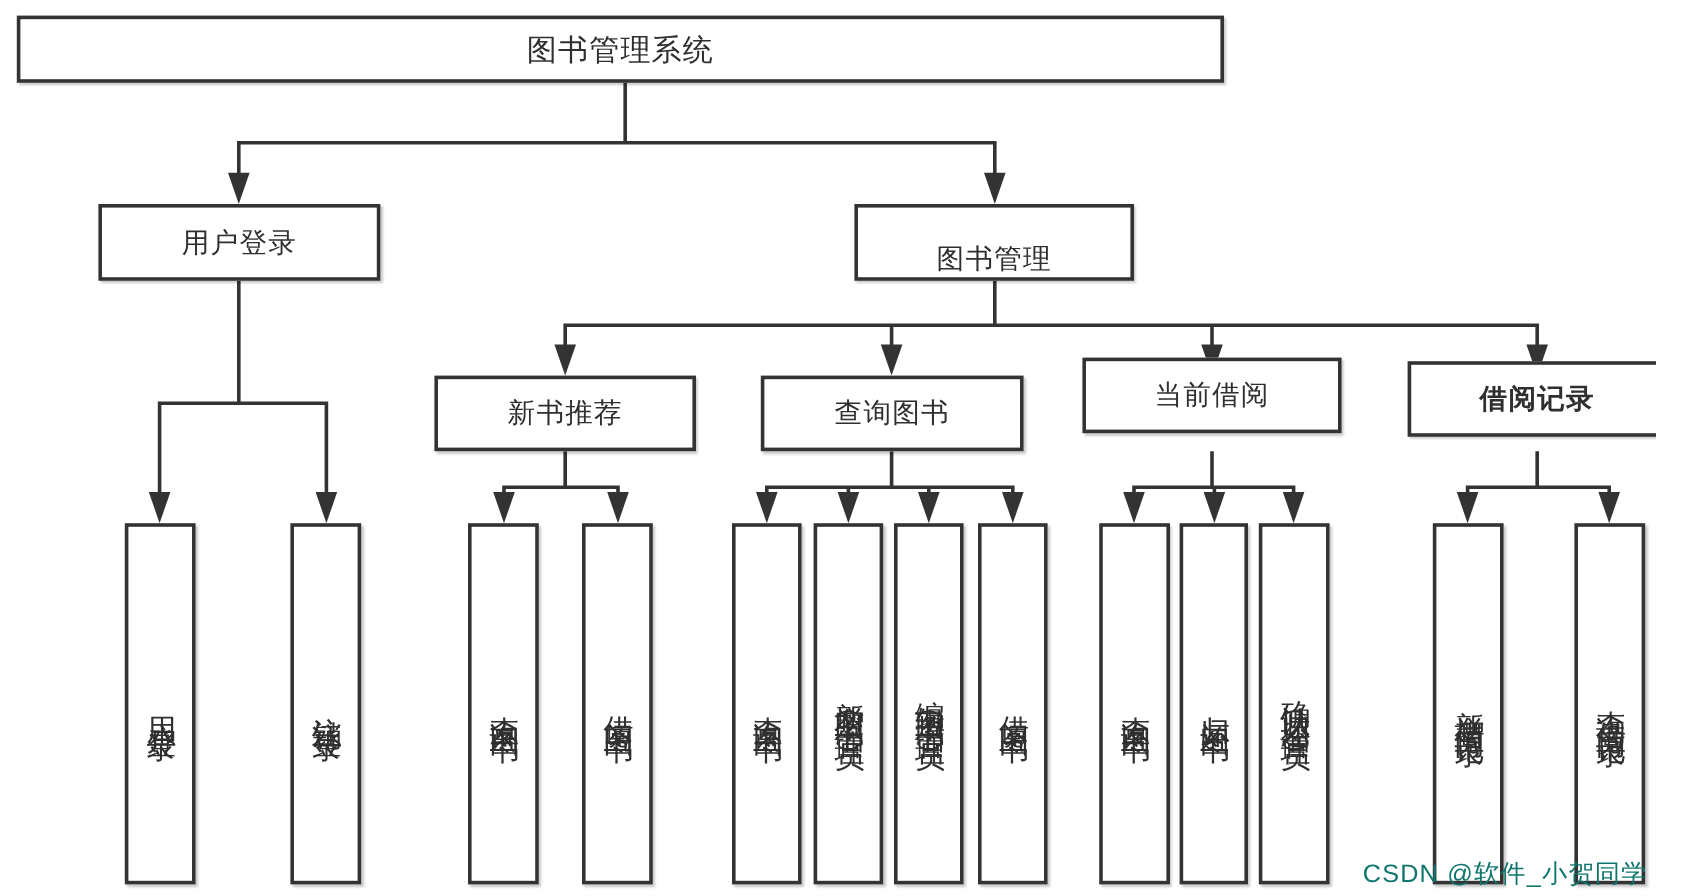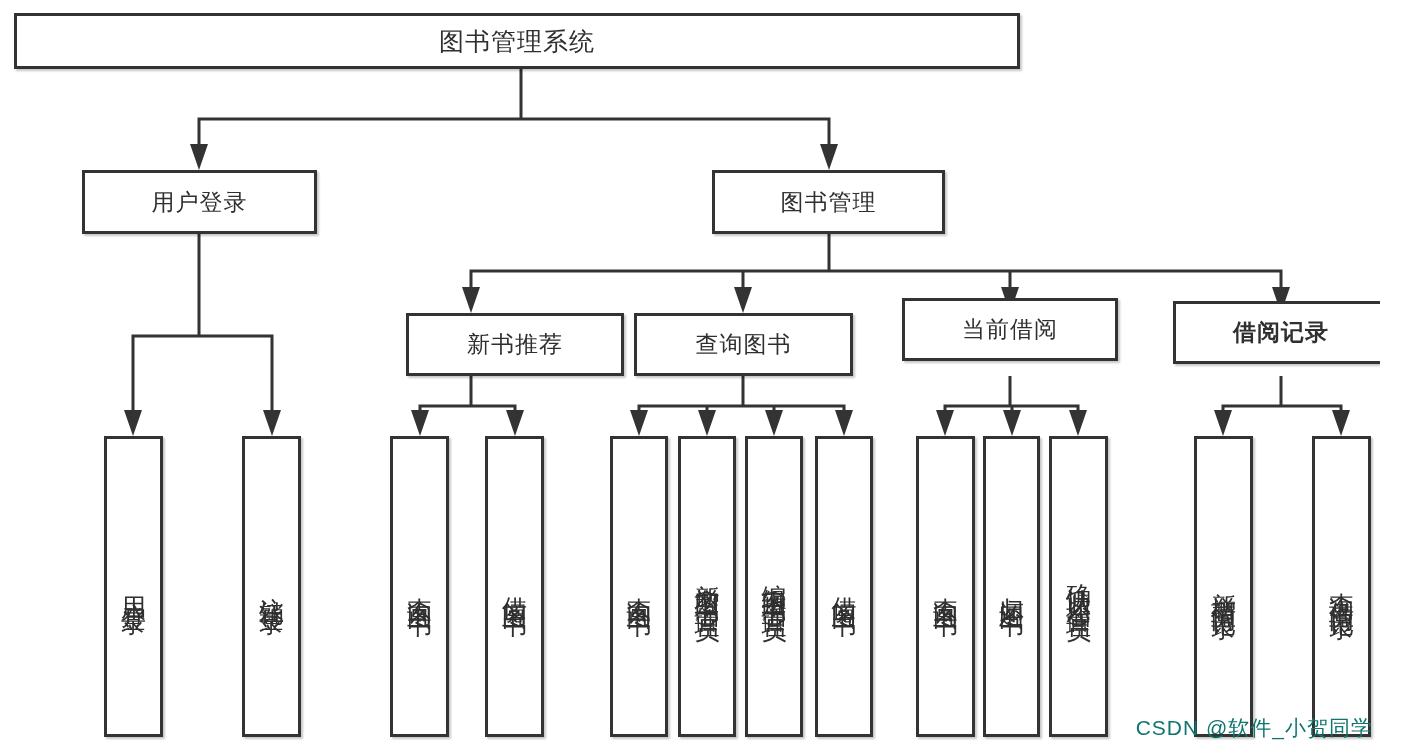--- a/index.html
+++ b/index.html
@@ -114,25 +114,25 @@
     </g>
   </svg>
 
   <div class="node h root" style="left:14px; top:13px; width:1006px; height:56px;">
     <span>图书管理系统</span>
   </div>
 
   <div class="node h" style="left:82px; top:170px; width:235px; height:64px;">
     <span>用户登录</span>
   </div>
-  <div class="node h" style="left:712px; top:170px; width:233px; height:64px;">
+  <div class="node h" style="left:712px; top:170px; width:233px; height:64px;align-items:flex-end;">
     <span>图书管理</span>
   </div>
 
-  <div class="node h" style="left:362px; top:313px; width:218px; height:63px;margin-left:44px;">
+  <div class="node h" style="left:362px; top:313px; width:218px; height:63px;">
     <span>新书推荐</span>
   </div>
   <div class="node h" style="left:634px; top:313px; width:219px; height:63px;">
     <span>查询图书</span>
   </div>
   <div class="node h" style="left:902px; top:298px; width:216px; height:63px;">
     <span>当前借阅</span>
   </div>
   <div class="node h" style="left:1173px; top:301px; width:216px; height:63px;font-weight:bold;">
     <span>借阅记录</span>

